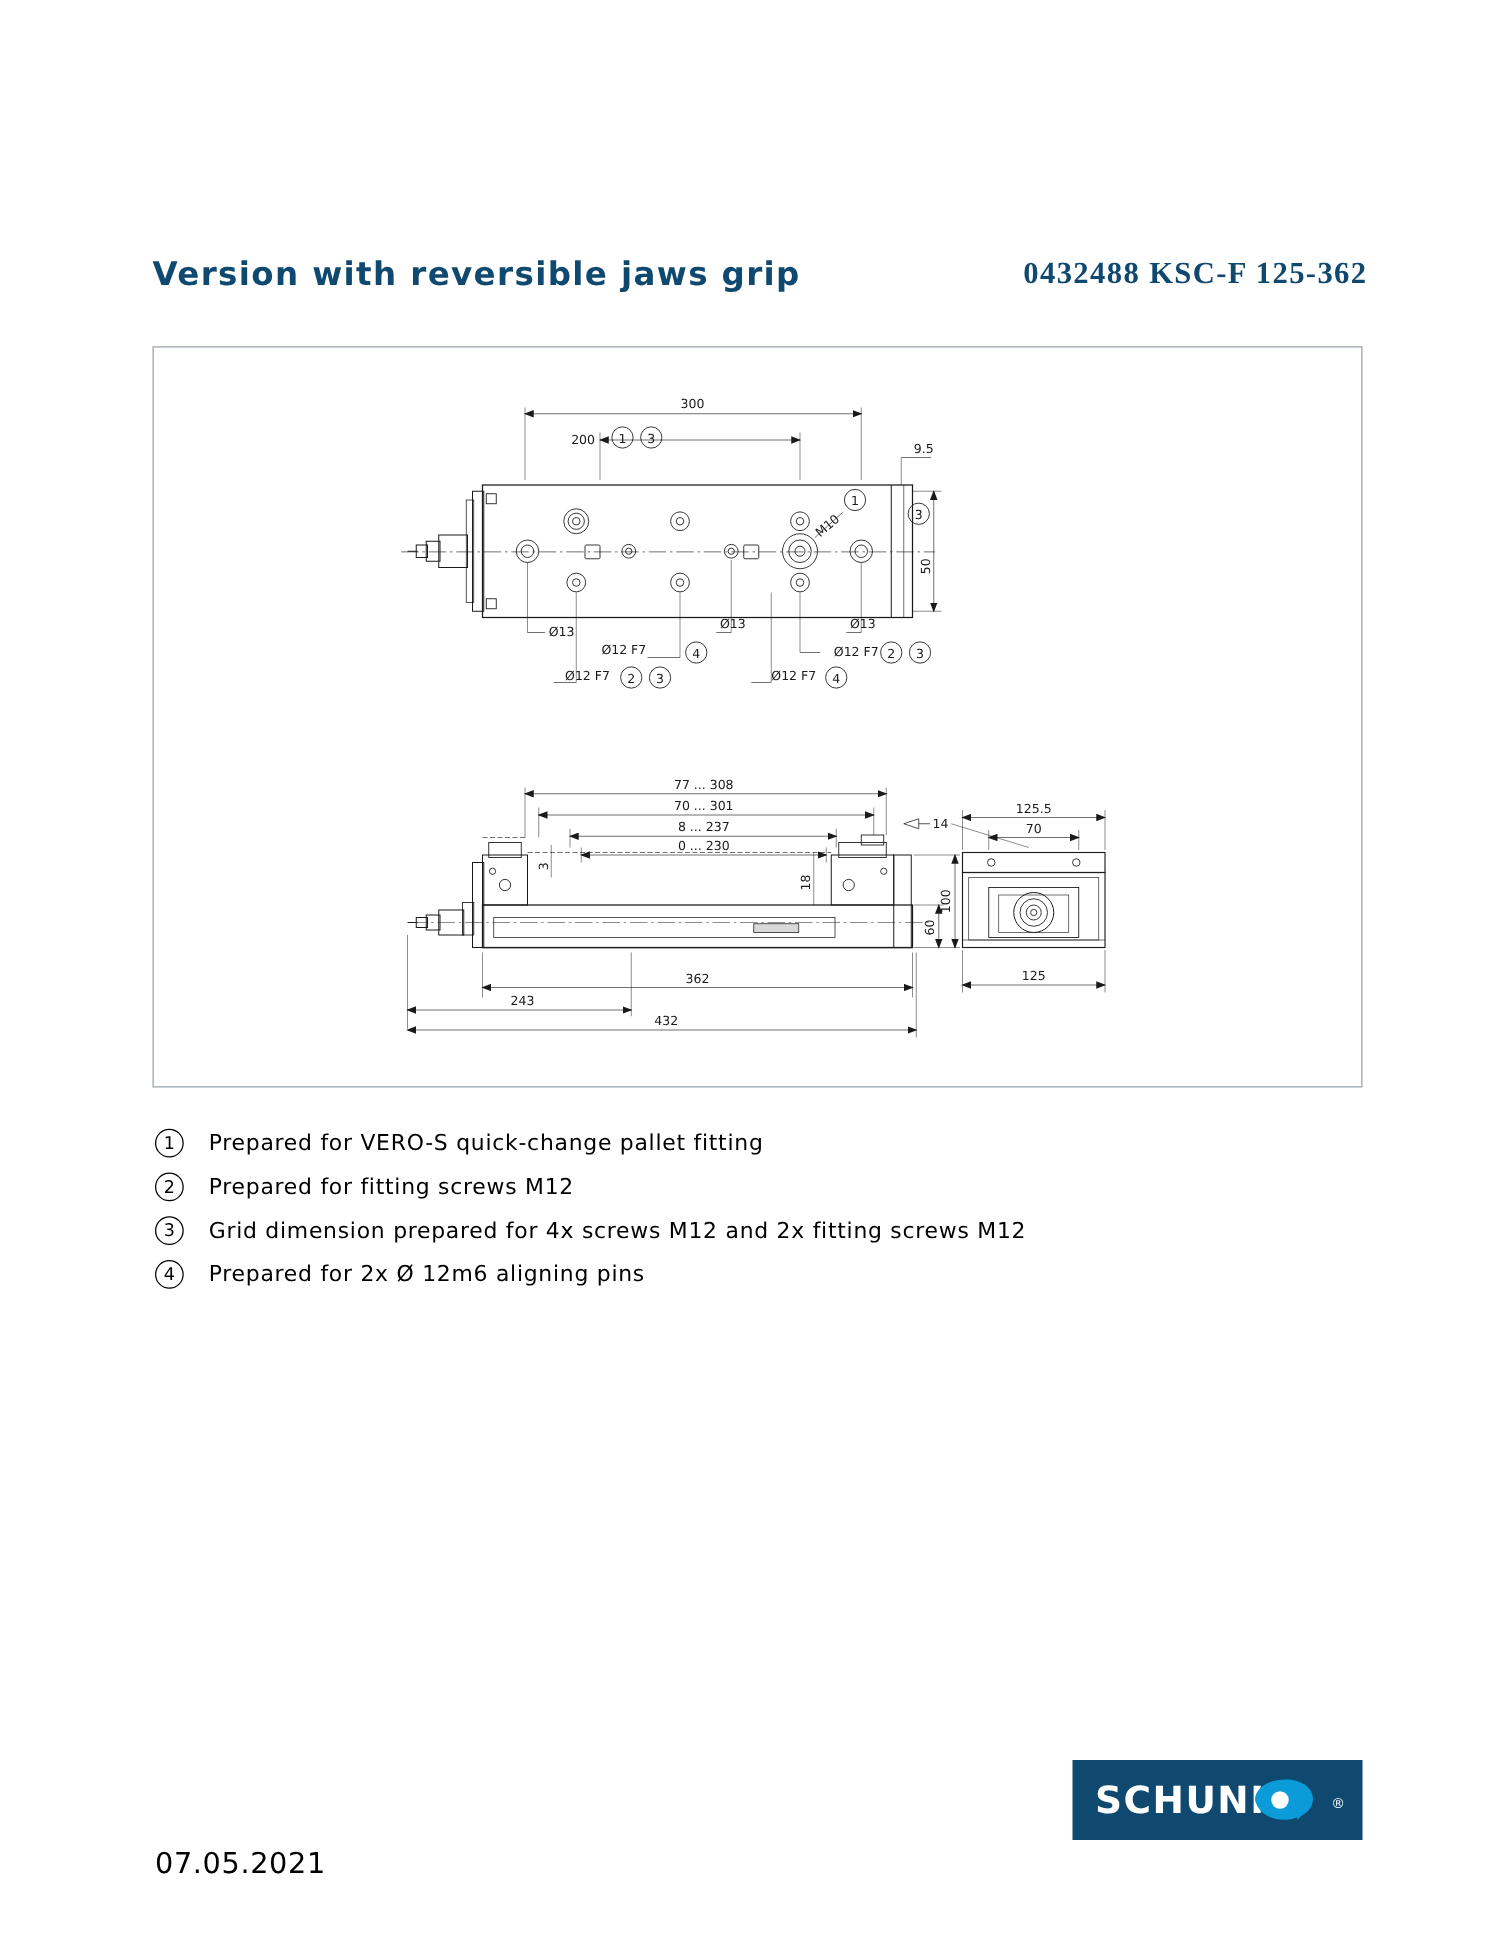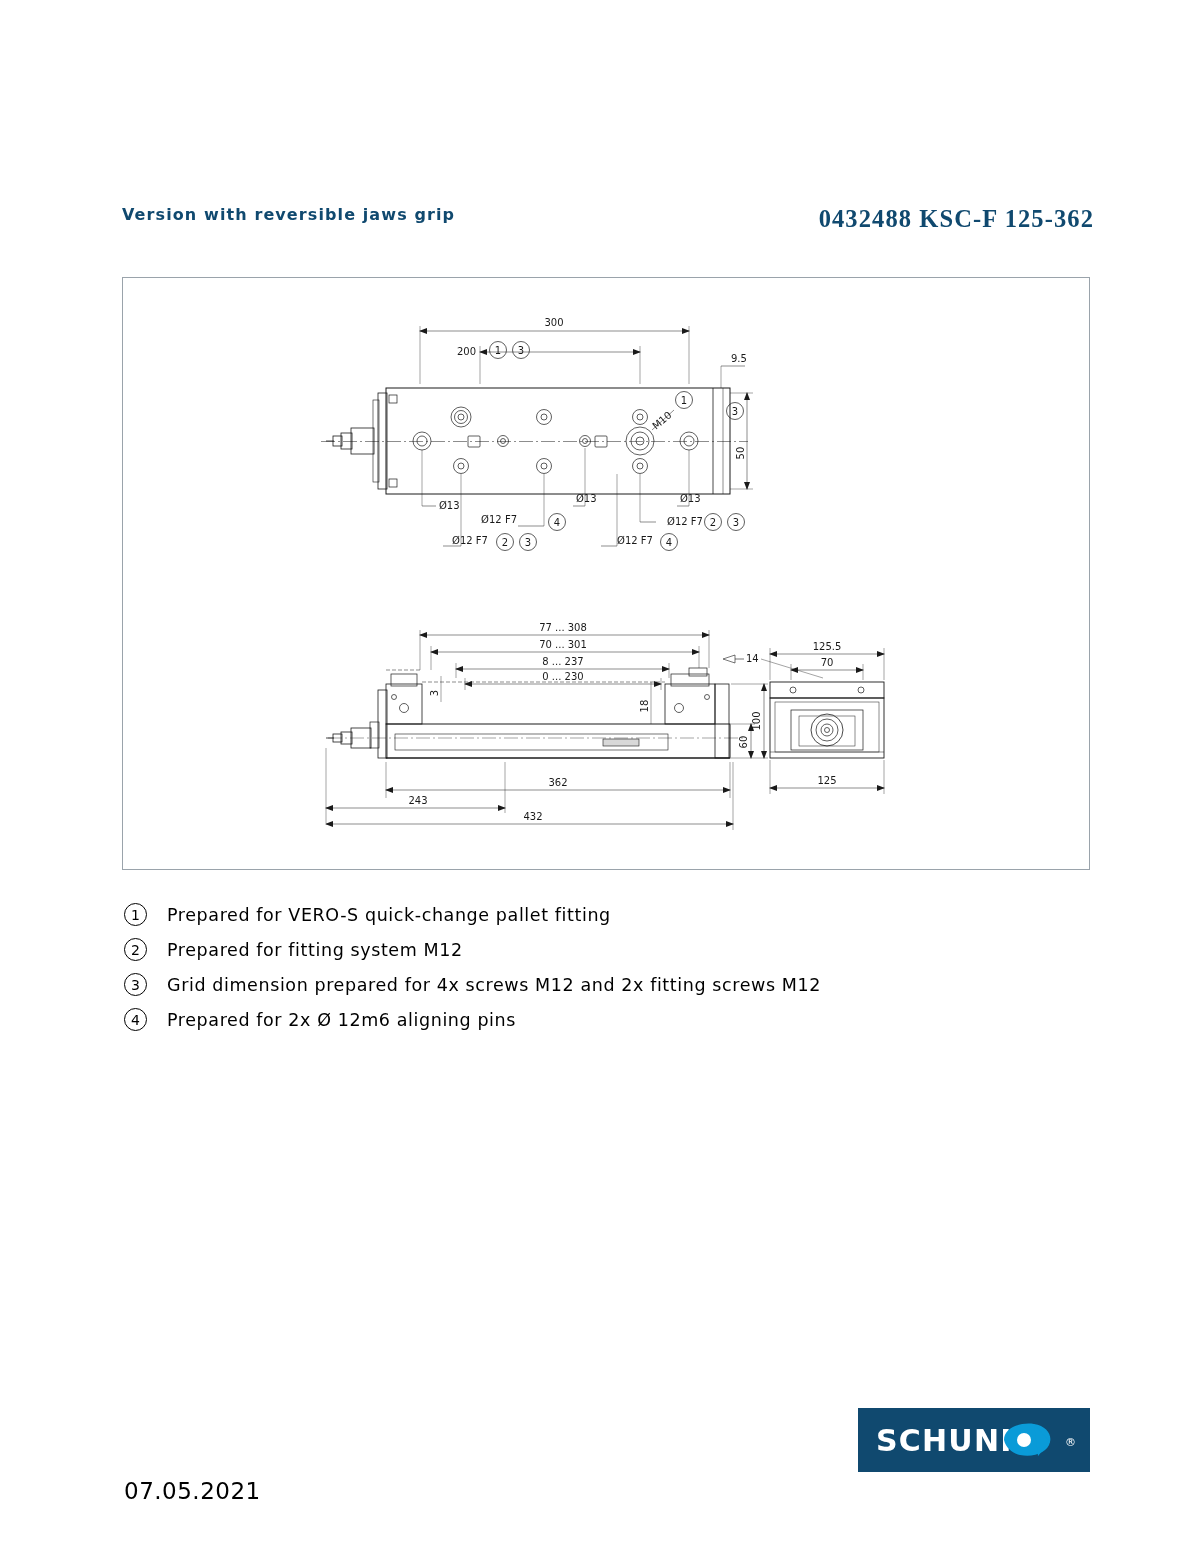--- a/index.html
+++ b/index.html
@@ -17,21 +17,21 @@
     position: absolute;
     left: 0; top: 0; width: 1200px; height: 1553px;
   }
   
   .title-row {
     position: absolute;
     left: 122px; top: 205px; width: 972px; height: 40px;
   }
   .title-left {
     position: absolute; left: 0; top: 0;
-    font-size: 16px; font-weight: bold;
+    font-size: 26px; font-weight: bold;
     letter-spacing: 1.1px;
     color: #10496f;
     white-space: nowrap;
   }
   .title-right {
     position: absolute; right: 0; top: 0;
     font-size: 24.5px; font-weight: bold;
     letter-spacing: 1.1px;
     color: #10496f;
     white-space: nowrap;
@@ -362,21 +362,21 @@
     </svg>
   </div>
 
   <div class="notes">
     <div class="note">
       <span class="note-bullet">1</span>
       <span class="note-text">Prepared for VERO-S quick-change pallet fitting</span>
     </div>
     <div class="note">
       <span class="note-bullet">2</span>
-      <span class="note-text">Prepared for fitting system M12</span>
+      <span class="note-text">Prepared for fitting screws M12</span>
     </div>
     <div class="note">
       <span class="note-bullet">3</span>
       <span class="note-text">Grid dimension prepared for 4x screws M12 and 2x fitting screws M12</span>
     </div>
     <div class="note">
       <span class="note-bullet">4</span>
       <span class="note-text">Prepared for 2x Ø 12m6 aligning pins</span>
     </div>
   </div>

